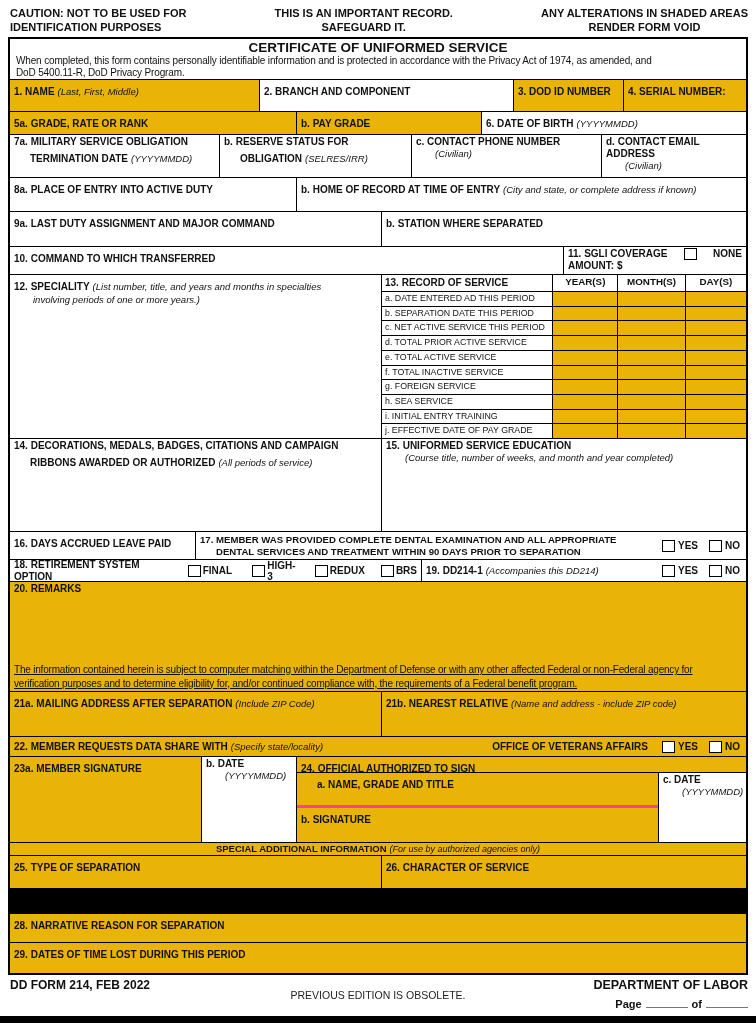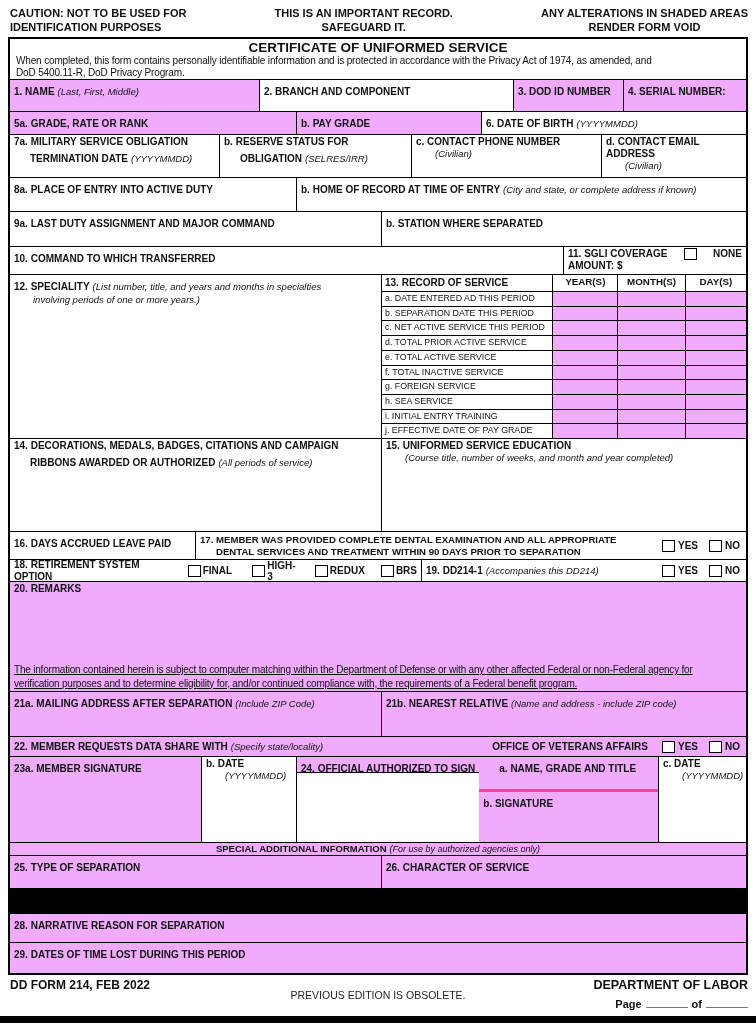--- a/index.html
+++ b/index.html
@@ -13,21 +13,21 @@
   .caution .c-center { text-align:center; }
   .caution .c-right  { text-align:center; }
 
   
   .form { position:absolute; left:8px; right:8px; top:37px; height:938px;
           border:2px solid #000; display:flex; flex-direction:column; background:#fff; }
   .row  { display:flex; border-bottom:1px solid #000; flex-shrink:0; }
   .row.last { border-bottom:none; }
   .cell { border-right:1px solid #000; padding:1px 4px; overflow:hidden; position:relative; }
   .cell.lastc { border-right:none; }
-  .shaded { background:#f0abfc; }
+  .shaded { background:#eab308; }
   .lbl  { font-weight:bold; font-size:10px; line-height:1.2; }
   .hint { font-style:italic; font-weight:normal; font-size:9.5px; margin-left:3px; }
   .ind  { padding-left:16px; }
 
   .title-block { height:41px; border-bottom:1px solid #000; padding:1px 6px 0 6px; }
   .form-title  { text-align:center; font-weight:bold; font-size:13.5px; }
   .privacy     { font-size:10px; line-height:1.18; letter-spacing:-0.15px; }
 
   .cb { display:inline-block; width:13px; height:12px; border:1px solid #000; background:#fff;
         vertical-align:middle; flex-shrink:0; }
@@ -331,21 +331,21 @@
     </div>
 
     <div class="row" style="height:86px">
       <div class="cell shaded" style="width:192px">
         <span class="lbl">23a. MEMBER SIGNATURE</span>
       </div>
       <div class="cell" style="width:95px">
         <div class="lbl">b. DATE</div>
         <div class="ind hint">(YYYYMMDD)</div>
       </div>
-      <div class="cell lastc flexfill" style="padding:0; display:flex; flex-direction:row;">
+      <div class="cell lastc flexfill" style="padding:0; display:flex; flex-direction:column;">
         <div class="shaded" style="height:16px; border-bottom:1px solid #000; padding:1px 4px;">
           <span class="lbl">24. OFFICIAL AUTHORIZED TO SIGN</span>
         </div>
         <div style="display:flex; flex:1;">
           <div style="flex:1; display:flex; flex-direction:column;">
             <div class="shaded" style="height:35px; border-bottom:3px solid #ec4899; padding:1px 20px;">
               <span class="lbl">a. NAME, GRADE AND TITLE</span>
             </div>
             <div class="shaded" style="flex:1; padding:1px 4px;">
               <span class="lbl">b. SIGNATURE</span>

